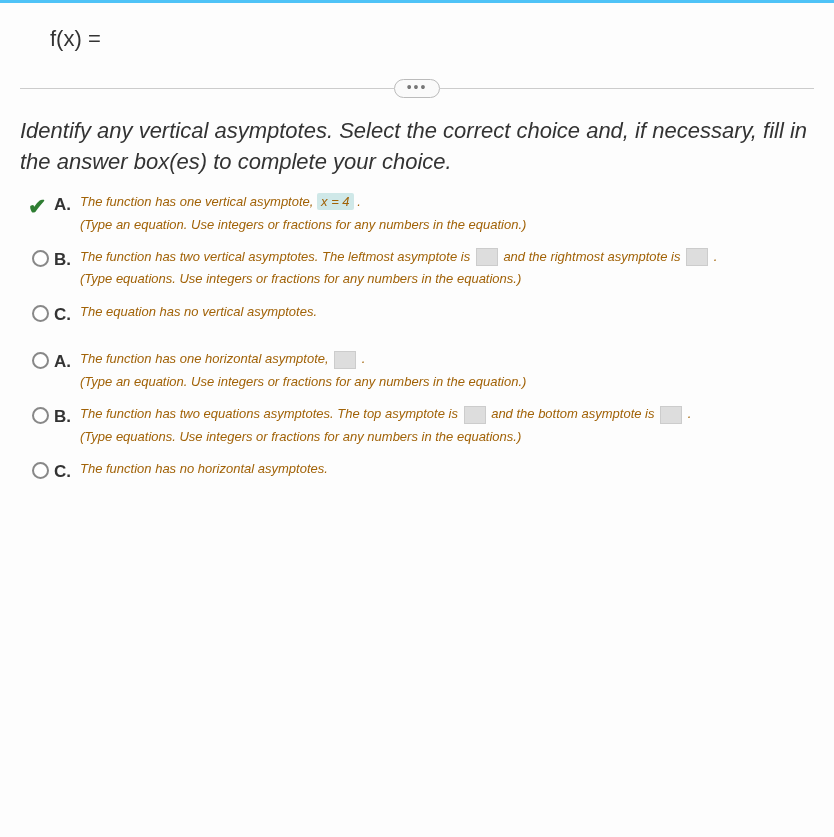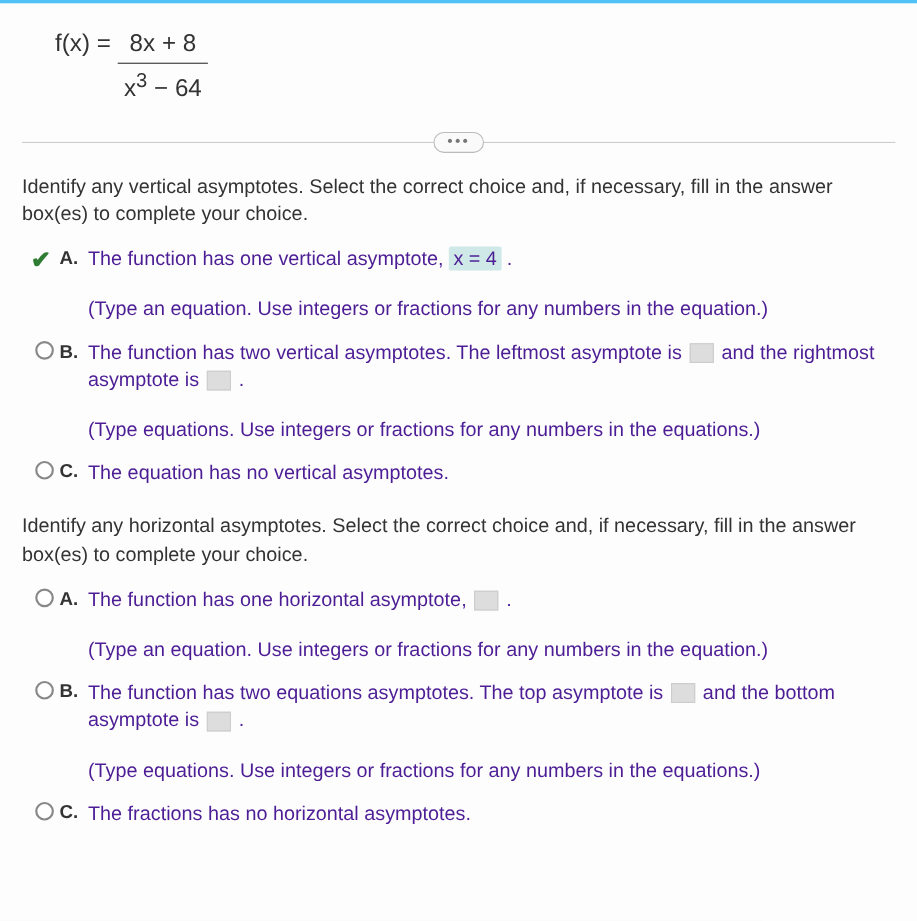--- a/index.html
+++ b/index.html
@@ -56,23 +56,24 @@
     border: 1px solid #bbb;
     border-radius: 12px;
     padding: 0px 12px 3px 12px;
     font-size: 14px;
     color: #777;
     background: #fafafa;
     letter-spacing: 2px;
     line-height: 14px;
   }
   .instr {
-    font-size: 18px;
+    font-size: 22px;
     color: #333;
     margin-bottom: 16px;
+    font-style: italic;
   }
   .choice-list { margin-left: 6px; }
   .choice {
     display: flex;
     align-items: flex-start;
     margin-bottom: 14px;
   }
   .radio-col {
     width: 28px;
     padding-top: 2px;
@@ -97,25 +98,26 @@
     font-weight: bold;
   }
   .letter-col {
     width: 26px;
     font-weight: bold;
     color: #333;
     font-size: 17px;
   }
   .choice-body {
     flex: 1;
-    font-size: 18px;
-    color: #4c1d95;
+    font-size: 13px;
+    color: #a16207;
+    font-style: italic;
   }
   .choice-body .sub {
-    margin-top: 20px;
+    margin-top: 4px;
   }
   .answer-fill {
     background: #cfe8e8;
     padding: 1px 4px;
     border-radius: 2px;
   }
   .blank-box {
     display: inline-block;
     width: 22px; height: 18px;
     background: #ddd;
@@ -127,26 +129,20 @@
 </style>
 </head>
 <body>
 
 <div class="page">
   <div class="top-bar"></div>
 
 
   <div class="formula">
     <span>f(x) =</span>
-    <span class="frac">
-      <span class="num">8x + 8</span>
-      <span class="den">
-        <span>x</span><sup>3</sup><span> − 64</span>
-      </span>
-    </span>
   </div>
 
   <div class="divider-row">
     <div class="hr-line"></div>
     <div class="ellipsis-pill">•••</div>
     <div class="hr-line"></div>
   </div>
 
   <div class="instr">Identify any vertical asymptotes. Select the correct choice and, if necessary, fill in the answer box(es) to complete your choice.</div>
 
@@ -181,21 +177,20 @@
         <div class="radio-empty"></div>
       </div>
       <div class="letter-col">C.</div>
       <div class="choice-body">The equation has no vertical asymptotes.</div>
     </div>
 
   </div>
 
   <div class="section-gap"></div>
 
-  <div class="instr">Identify any horizontal asymptotes. Select the correct choice and, if necessary, fill in the answer box(es) to complete your choice.</div>
 
   <div class="choice-list">
 
     <div class="choice">
       <div class="radio-col">
         <div class="radio-empty"></div>
       </div>
       <div class="letter-col">A.</div>
       <div class="choice-body">
         <span>The function has one horizontal asymptote, </span><span class="blank-box"></span><span> .</span>
@@ -212,18 +207,18 @@
         <span>The function has two equations asymptotes. The top asymptote is </span><span class="blank-box"></span><span> and the bottom asymptote is </span><span class="blank-box"></span><span> .</span>
         <div class="sub">(Type equations. Use integers or fractions for any numbers in the equations.)</div>
       </div>
     </div>
 
     <div class="choice">
       <div class="radio-col">
         <div class="radio-empty"></div>
       </div>
       <div class="letter-col">C.</div>
-      <div class="choice-body">The fractions has no horizontal asymptotes.</div>
+      <div class="choice-body">The function has no horizontal asymptotes.</div>
     </div>
 
   </div>
 
 </div>
 
 </body></html>

